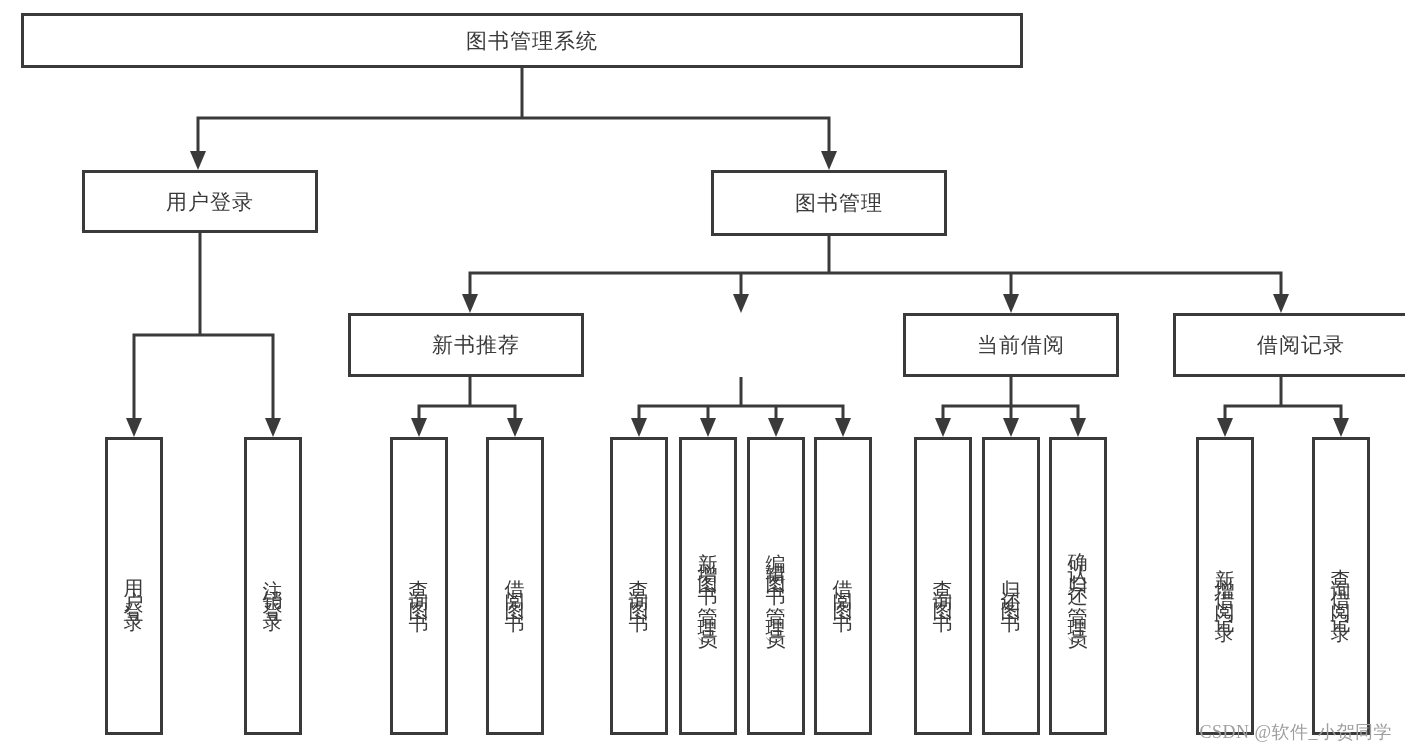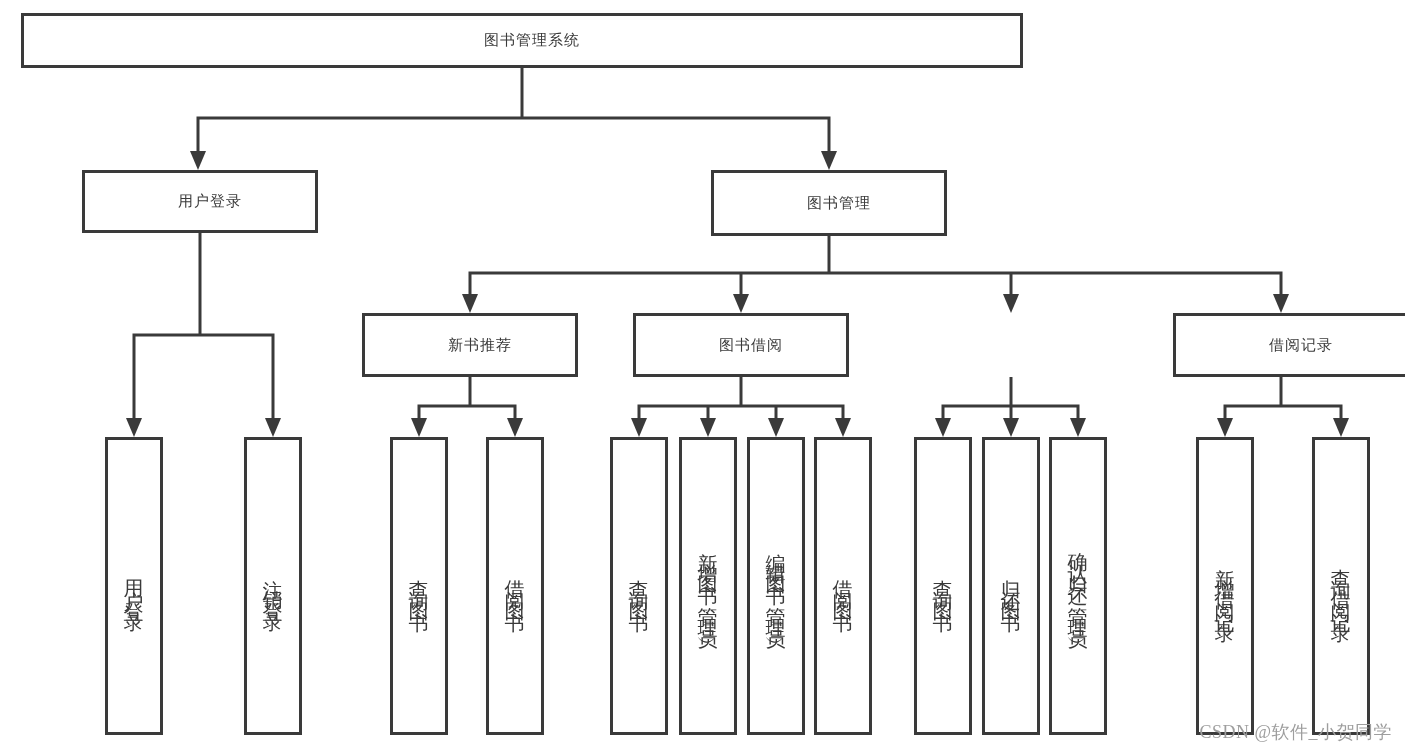--- a/index.html
+++ b/index.html
@@ -30,21 +30,21 @@
     position: absolute;
     box-sizing: border-box;
     border: 3px solid var(--line, #3a3a3a);
     background: #ffffff;
     display: flex;
     align-items: center;
     justify-content: center;
     color: var(--text, #3a3a3a);
     z-index: 2;
   }
-  .hlabel { font-size: 15px; letter-spacing: 1px; white-space: nowrap; padding-left: 20px; }
+  .hlabel { font-size: 21px; letter-spacing: 1px; white-space: nowrap; padding-left: 20px; }
   .vtext {
     writing-mode: vertical-rl;
     text-orientation: mixed;
     font-size: 20px;
     letter-spacing: 11px;
     line-height: 1.1;
     white-space: nowrap;
   }
   .watermark {
     position: absolute;
@@ -109,22 +109,22 @@
     <path d="M1225 421 V406 H1341 V421"></path>
     <polygon points="1217,418 1233,418 1225,437"></polygon>
     <polygon points="1333,418 1349,418 1341,437"></polygon>
   </svg>
 
   <div class="box hlabel" style="left:21px; top:13px; width:1002px; height:55px;">图书管理系统</div>
 
   <div class="box hlabel" style="left:82px; top:170px; width:236px; height:63px;">用户登录</div>
   <div class="box hlabel" style="left:711px; top:170px; width:236px; height:66px;">图书管理</div>
 
-  <div class="box hlabel" style="left:362px; top:313px; width:216px; height:64px;">新书推荐</div>
-  <div class="box hlabel" style="left:633px; top:313px; width:216px; height:64px;">图书借阅</div>
+  <div class="box hlabel" style="left:348px; top:313px; width:236px; height:64px;">新书推荐</div>
+  <div class="box hlabel" style="left:903px; top:313px; width:216px; height:64px;">当前借阅</div>
   <div class="box hlabel" style="left:1173px; top:313px; width:236px; height:64px;">借阅记录</div>
 
   <div class="box" style="left:105px; top:437px; width:58px; height:298px;">
     <span class="vtext">用户登录</span>
   </div>
   <div class="box" style="left:244px; top:437px; width:58px; height:298px;">
     <span class="vtext">注销登录</span>
   </div>
 
   <div class="box" style="left:390px; top:437px; width:58px; height:298px;">

